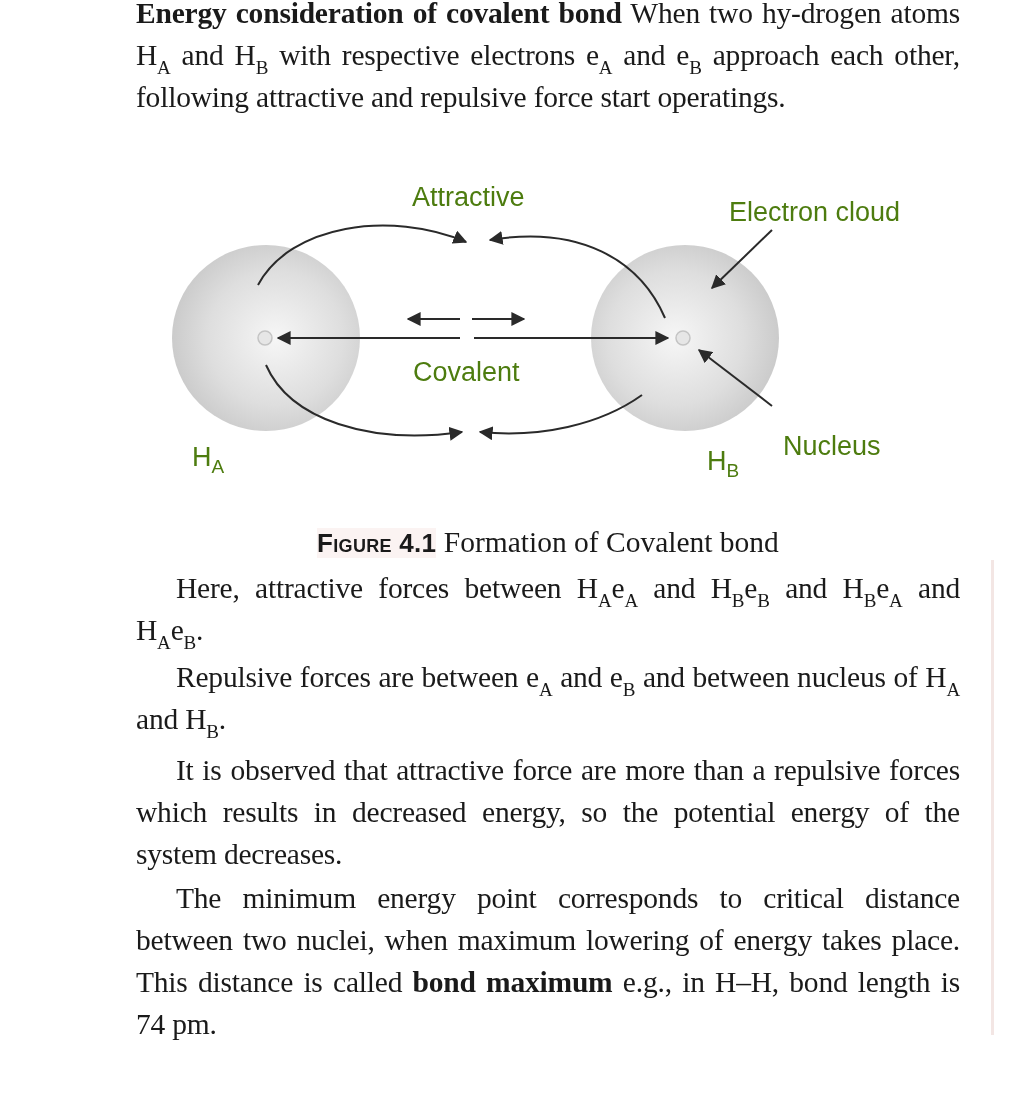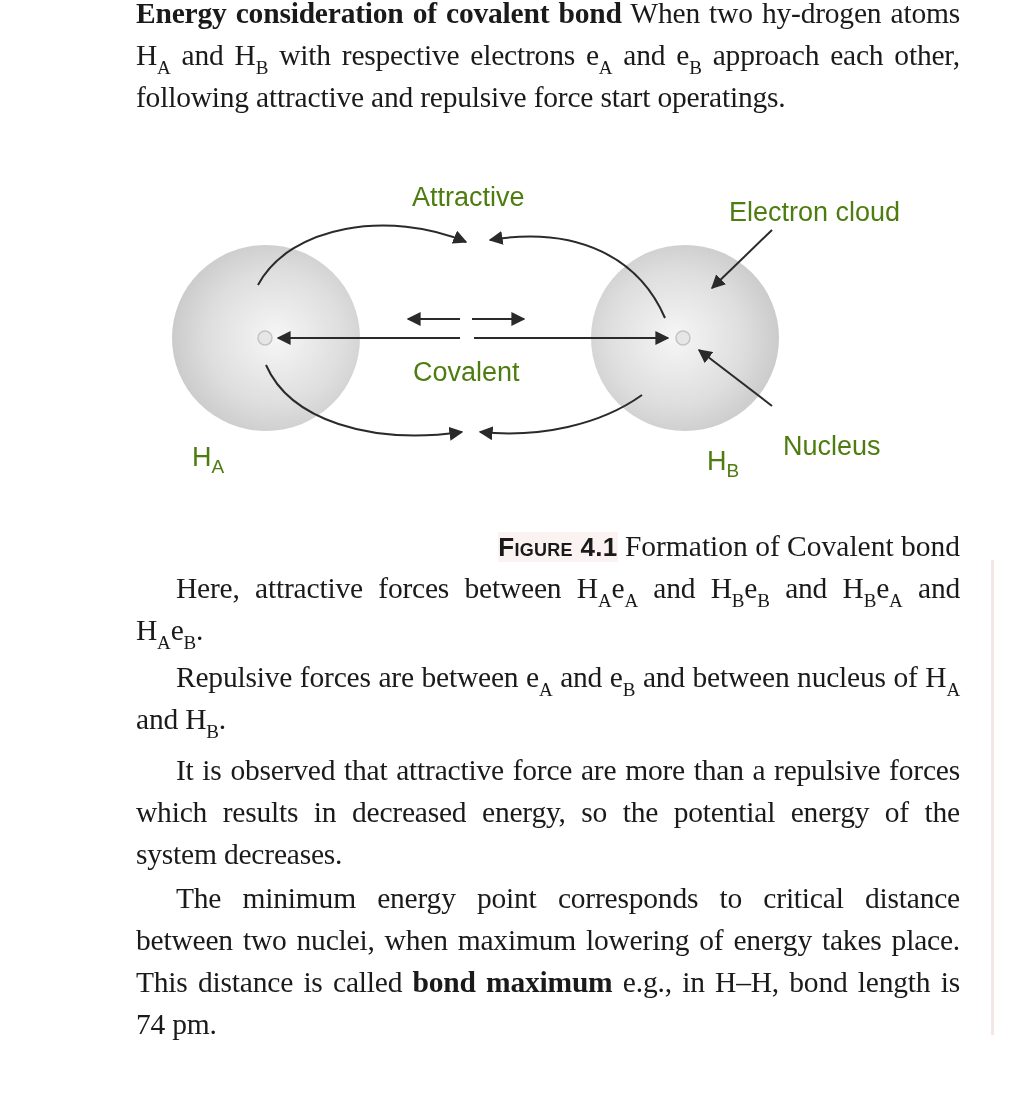--- a/index.html
+++ b/index.html
@@ -25,21 +25,21 @@
       position: absolute; left: 160px; top: 170px; width: 780px; height: 330px;
     }
     .figure svg { position: absolute; left: 0; top: 0; }
     .lbl {
       position: absolute; font-family: "Liberation Sans", "DejaVu Sans", sans-serif;
       font-size: 27px; color: #4d7c0f; white-space: nowrap;
     }
     .lbl sub { font-size: 19px; vertical-align: -7px; }
     .caption {
       position: absolute; left: 136px; width: 824px; top: 525px;
-      text-align: right; font-size: 29.5px; line-height: 42px;
+      text-align: center; font-size: 29.5px; line-height: 34px;
     }
     .caption .fig-tag {
       font-family: "Liberation Sans", "DejaVu Sans", sans-serif; font-weight: bold;
       font-size: 26px; font-variant: small-caps; letter-spacing: 0.3px;
       background: #fbf3f2;
     }
   </style>
 </head>
 <body>
 

